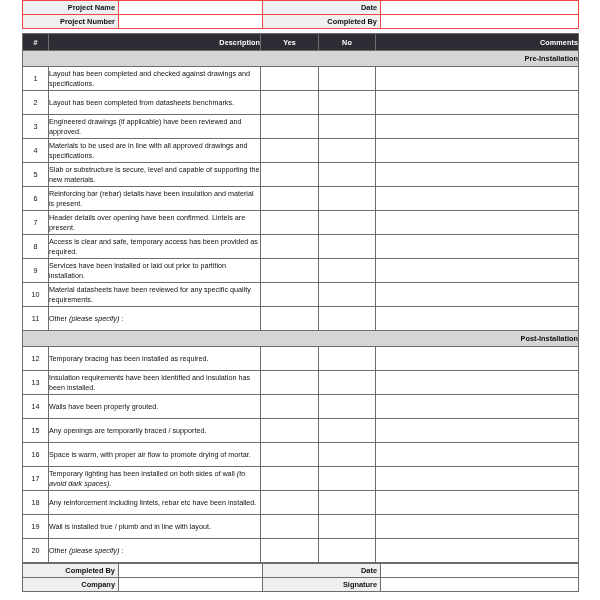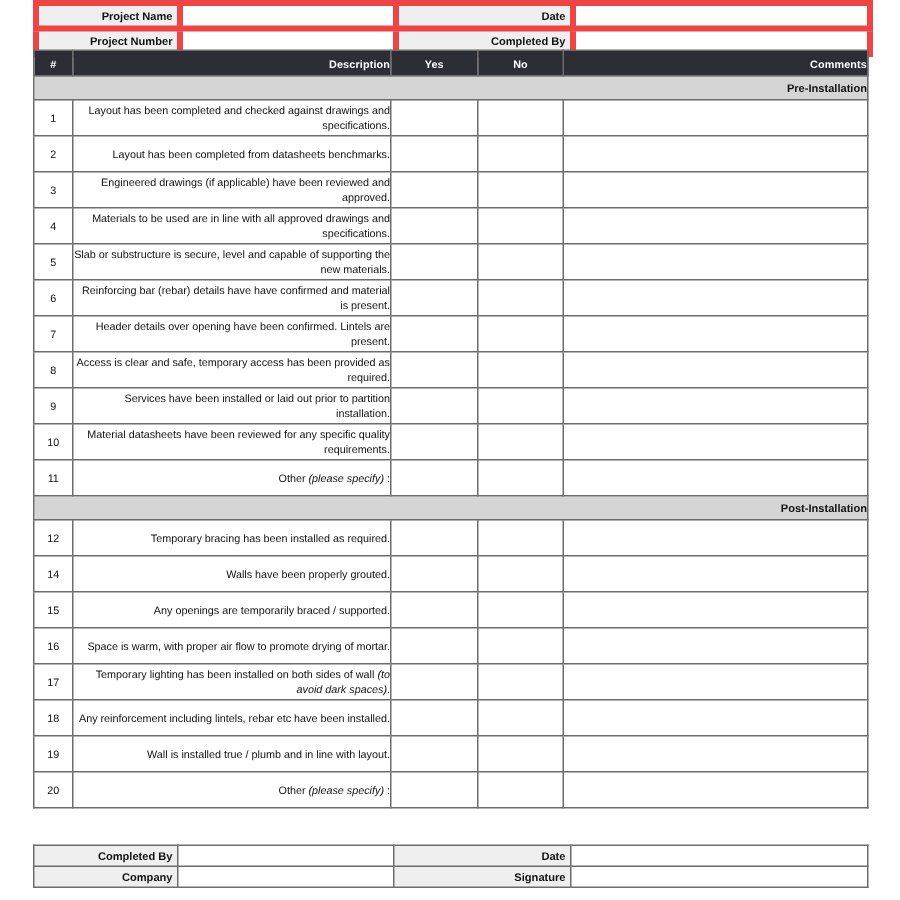--- a/index.html
+++ b/index.html
@@ -34,21 +34,21 @@
     position: absolute;
     left: 22px;
     top: 0px;
     width: 556px;
   }
   table.meta {
     width: 556px;
   }
   table.meta td {
     height: 13px;
-    border: 4px solid #ef4444;
+    border: 1px solid #ef4444;
     font-size: 7.4px;
     font-weight: bold;
     padding: 0 3px 0 0;
     line-height: 12px;
   }
   td.meta-label {
     background: #efeff0;
     text-align: right;
     color: #111;
     white-space: nowrap;
@@ -108,21 +108,21 @@
   tr.item-row td {
     height: 23px;
     background: #ffffff;
   }
   td.c-num {
     text-align: center;
     font-size: 7.2px;
     color: #111;
   }
   td.c-desc {
-    text-align: right;
+    text-align: left;
     padding: 0 5px 0 6px;
     line-height: 9.6px;
     color: #111;
   }
   td.c-yes, td.c-no, td.c-comments {
     background: #ffffff;
   }
   .ital { font-style: italic; }
 
   
@@ -235,21 +235,21 @@
           </tr>
           <tr class="item-row">
             <td class="c-num">5</td>
             <td class="c-desc">Slab or substructure is secure, level and capable of supporting the new materials.</td>
             <td class="c-yes"></td>
             <td class="c-no"></td>
             <td class="c-comments"></td>
           </tr>
           <tr class="item-row">
             <td class="c-num">6</td>
-            <td class="c-desc">Reinforcing bar (rebar) details have have confirmed and material is present.</td>
+            <td class="c-desc">Reinforcing bar (rebar) details have been insulation and material is present.</td>
             <td class="c-yes"></td>
             <td class="c-no"></td>
             <td class="c-comments"></td>
           </tr>
           <tr class="item-row">
             <td class="c-num">7</td>
             <td class="c-desc">Header details over opening have been confirmed. Lintels are present.</td>
             <td class="c-yes"></td>
             <td class="c-no"></td>
             <td class="c-comments"></td>
@@ -281,20 +281,27 @@
             <td class="c-yes"></td>
             <td class="c-no"></td>
             <td class="c-comments"></td>
           </tr>
           <tr class="section-row">
             <td colspan="5">Post-Installation</td>
           </tr>
           <tr class="item-row">
             <td class="c-num">12</td>
             <td class="c-desc">Temporary bracing has been installed as required.</td>
+            <td class="c-yes"></td>
+            <td class="c-no"></td>
+            <td class="c-comments"></td>
+          </tr>
+          <tr class="item-row">
+            <td class="c-num">13</td>
+            <td class="c-desc">Insulation requirements have been identified and insulation has been installed.</td>
             <td class="c-yes"></td>
             <td class="c-no"></td>
             <td class="c-comments"></td>
           </tr>
           <tr class="item-row">
             <td class="c-num">14</td>
             <td class="c-desc">Walls have been properly grouted.</td>
             <td class="c-yes"></td>
             <td class="c-no"></td>
             <td class="c-comments"></td>

